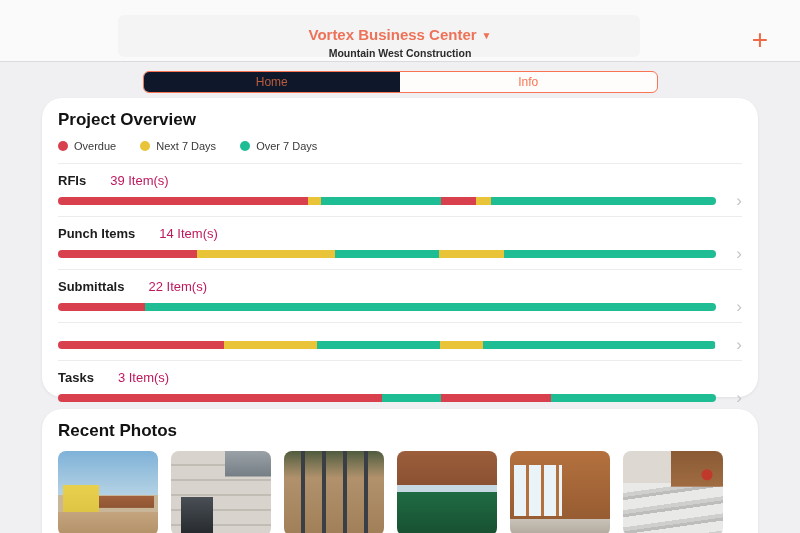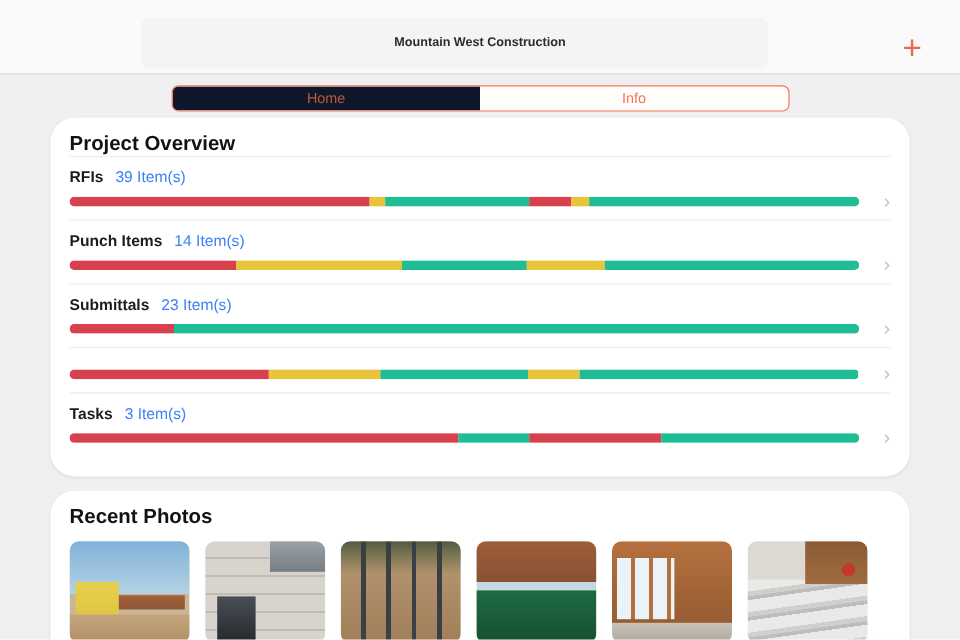--- a/index.html
+++ b/index.html
@@ -53,23 +53,23 @@
   }
   .card-overview { margin-top:5px; height:299px; }
   .card-photos  { margin-top:12px; height:150px; }
   .card-title { padding-top:12px; font-size:17px; font-weight:700; color:#121212; }
   
   .legend { display:flex; gap:24px; margin-top:10px; padding-bottom:11px; }
   .legend-item { display:flex; align-items:center; gap:6px; font-size:11px; color:#3A3A3C; }
   .dot { width:10px; height:10px; border-radius:50%; }
   
   .row { border-top:1px solid #ECECEE; padding:9px 0 11px; cursor:pointer; }
-  .row-head { display:flex; align-items:baseline; gap:10px; font-size:13px; }
+  .row-head { display:flex; align-items:baseline; gap:24px; font-size:13px; }
   .row-name { font-weight:700; color:#1C1C1E; }
-  .row-count { color:#3b82f6; }
+  .row-count { color:#be185d; }
   .bar-wrap { display:flex; align-items:center; margin-top:9px; }
   .bar { flex:1; height:8px; border-radius:4px; overflow:hidden; display:flex; background:#EEE; }
   .seg { height:100%; }
   .chevron {
     width:26px; text-align:right; color:#C5C5C8; font-size:17px;
     line-height:8px; font-weight:400; user-select:none;
   }
   
   .photos { display:flex; gap:13px; margin-top:10px; }
   .photo { width:100px; height:85px; border-radius:8px; cursor:pointer; background-color:#CCC; }
@@ -100,32 +100,50 @@
     linear-gradient(180deg,#8A5B36,#A06B40) 100% 0 / 52% 42% no-repeat,
     repeating-linear-gradient(172deg,#E9E9E7 0 10px,#CFCFCD 10px 14px,#BDBDBB 14px 17px) 0 100% / 100% 62% no-repeat,
     #DDD9D2; }
 </style>
 </head>
 <body>
 
 <div class="header">
   <div class="header-placeholder"></div>
   <div class="header-center">
+    <div class="project-title">
+      <span>Vortex Business Center</span>
+      <span class="dd-icon">▼</span>
+    </div>
     <div class="company-name">Mountain West Construction</div>
   </div>
   <button class="plus-button">+</button>
 </div>
 
 <div class="tabs" id="tabs">
     <div class="tab sel">Home</div>
     <div class="tab">Info</div>
   </div>
 
 <div class="card card-overview">
   <div class="card-title">Project Overview</div>
+  <div class="legend" id="legend">
+      <div class="legend-item">
+        <span class="dot" style="background: rgb(217, 64, 78);"></span>
+        <span>Overdue</span>
+      </div>
+      <div class="legend-item">
+        <span class="dot" style="background: rgb(233, 195, 56);"></span>
+        <span>Next 7 Days</span>
+      </div>
+      <div class="legend-item">
+        <span class="dot" style="background: rgb(30, 189, 147);"></span>
+        <span>Over 7 Days</span>
+      </div>
+    </div>
   <div id="rows">
       <div class="row">
         <div class="row-head">
           <span class="row-name">RFIs</span>
           <span class="row-count">39 Item(s)</span>
         </div>
         <div class="bar-wrap">
           <div class="bar">
             <div class="seg" style="width: 38%; background: rgb(217, 64, 78);"></div>
             <div class="seg" style="width: 1.9%; background: rgb(233, 195, 56);"></div>
@@ -149,21 +167,21 @@
             <div class="seg" style="width: 15.8%; background: rgb(30, 189, 147);"></div>
             <div class="seg" style="width: 9.9%; background: rgb(233, 195, 56);"></div>
             <div class="seg" style="width: 32.2%; background: rgb(30, 189, 147);"></div>
           </div>
           <div class="chevron">›</div>
         </div>
       </div>
       <div class="row">
         <div class="row-head">
           <span class="row-name">Submittals</span>
-          <span class="row-count">23 Item(s)</span>
+          <span class="row-count">22 Item(s)</span>
         </div>
         <div class="bar-wrap">
           <div class="bar">
             <div class="seg" style="width: 13.2%; background: rgb(217, 64, 78);"></div>
             <div class="seg" style="width: 86.8%; background: rgb(30, 189, 147);"></div>
           </div>
           <div class="chevron">›</div>
         </div>
       </div>
       <div class="row">

